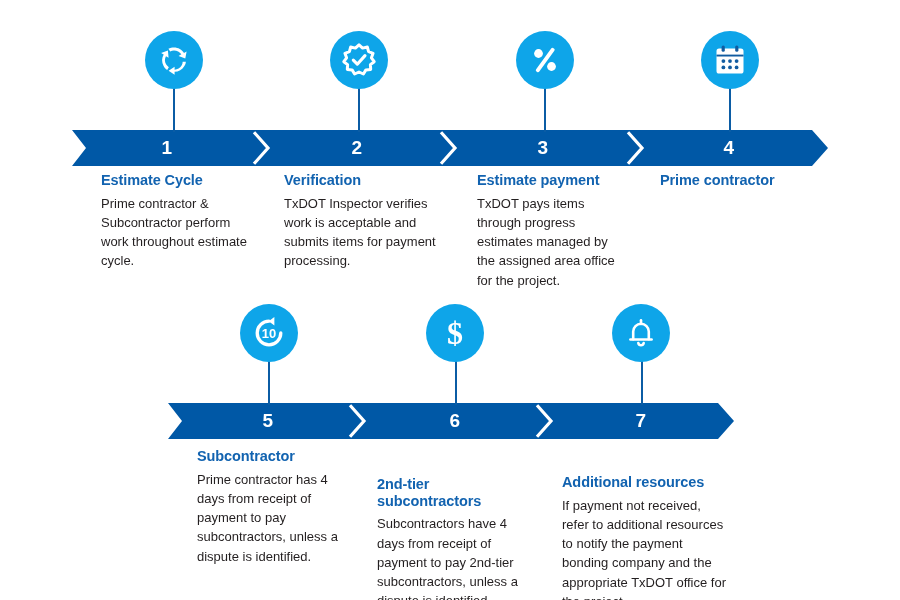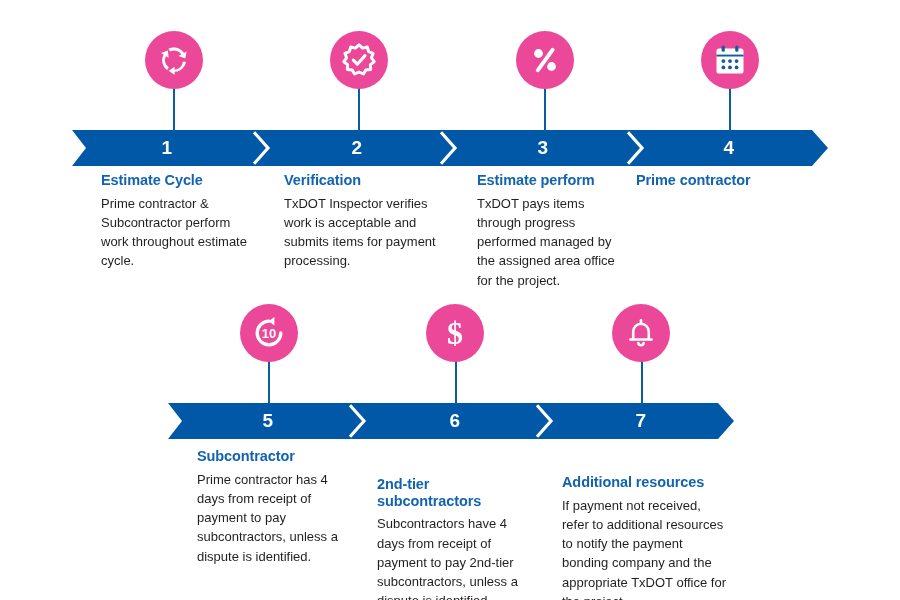--- a/index.html
+++ b/index.html
@@ -19,21 +19,21 @@
     width: 900px;
     height: 600px;
   }
 
   
   .badge {
     position: absolute;
     width: 58px;
     height: 58px;
     border-radius: 50%;
-    background: #ec4899;
+    background: #0ea5e9;
     display: flex;
     align-items: center;
     justify-content: center;
   }
   .badge svg { display: block; }
   .stem {
     position: absolute;
     width: 2px;
     background: #0b5ca4;
   }
@@ -173,25 +173,25 @@
     <p class="heading">Estimate Cycle</p>
     <p class="body">Prime contractor &amp; Subcontractor perform work throughout estimate cycle.</p>
   </div>
 
   <div class="block" style="left:284px; top:172px; width:152px;">
     <p class="heading">Verification</p>
     <p class="body">TxDOT Inspector verifies work is acceptable and submits items for payment processing.</p>
   </div>
 
   <div class="block" style="left:477px; top:172px; width:143px;">
-    <p class="heading">Estimate perform</p>
-    <p class="body">TxDOT pays items through progress performed managed by the assigned area office for the project.</p>
-  </div>
-
-  <div class="block" style="left:636px; top:172px; width:155px;">
+    <p class="heading">Estimate payment</p>
+    <p class="body">TxDOT pays items through progress estimates managed by the assigned area office for the project.</p>
+  </div>
+
+  <div class="block" style="left:660px; top:172px; width:155px;">
     <p class="heading">Prime contractor</p>
   </div>
 
   <div class="bar-wrap" style="left:168px; top:403px; width:566px;">
     <svg class="bar-svg" width="566" height="36" viewBox="0 0 566 36" aria-hidden="true">
       <path d="M0,0 L550,0 L566,18 L550,36 L0,36 L14,18 Z" fill="#0058a6"></path>
       <g fill="none" stroke="#ffffff" stroke-width="3.2">
         <path d="M182,2.2 L196,18 L182,33.8"></path>
         <path d="M369,2.2 L383,18 L369,33.8"></path>
       </g>

